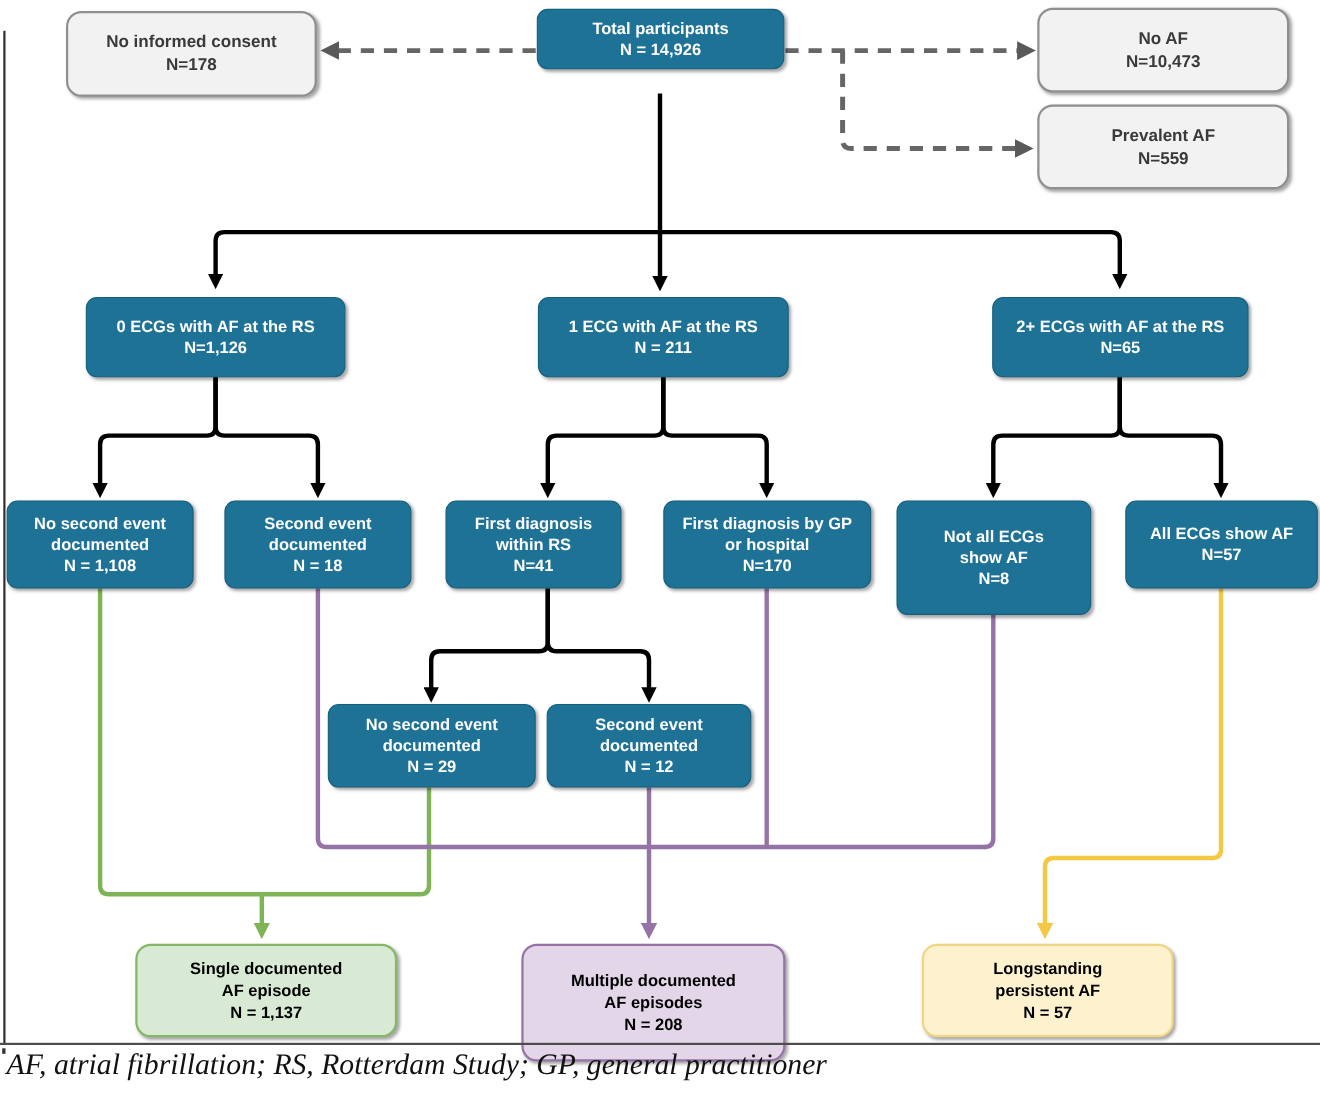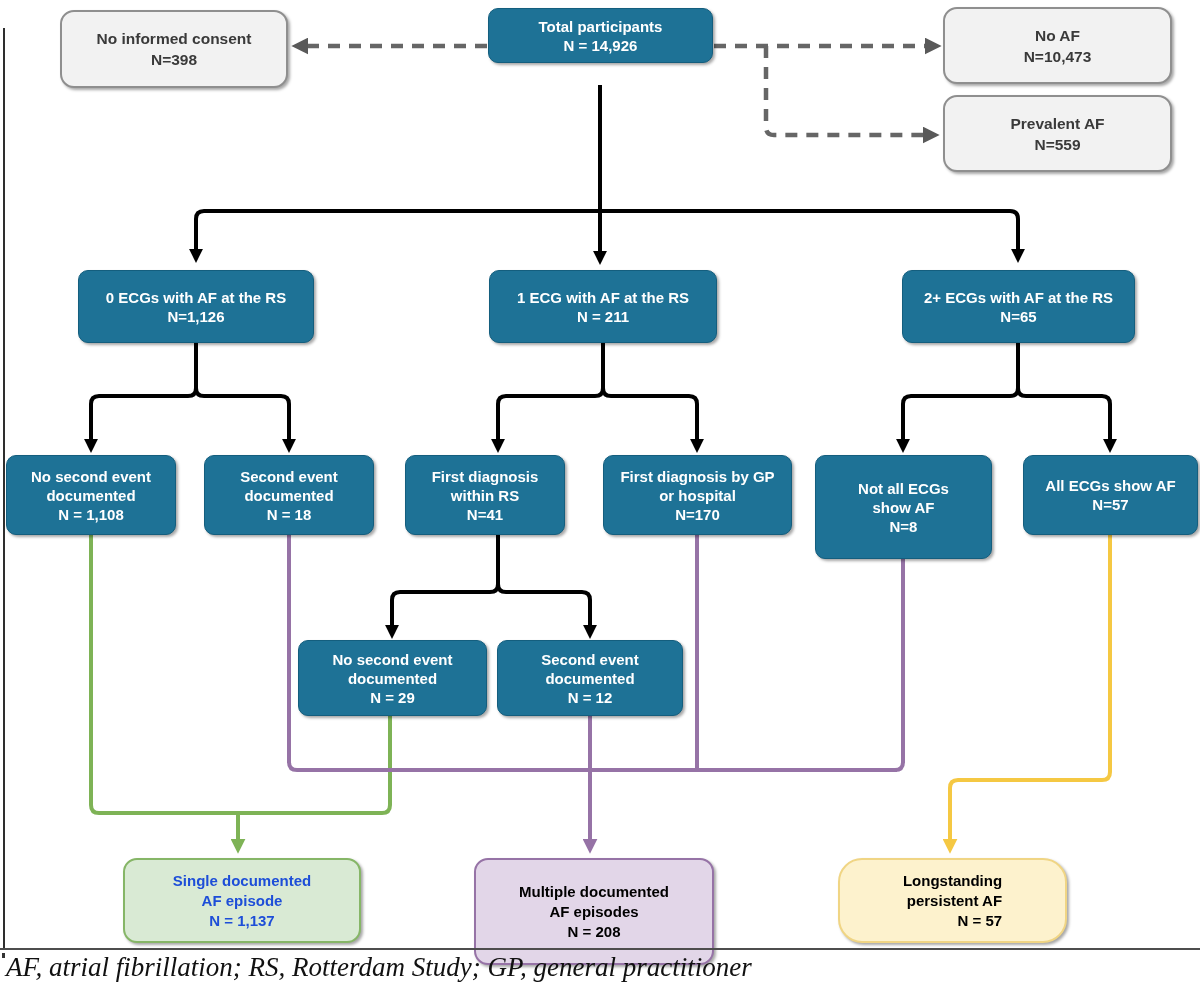--- a/index.html
+++ b/index.html
@@ -6,23 +6,23 @@
   #canvas{position:relative;width:1200px;height:996px;background:#ffffff;overflow:hidden;
           font-family:"Liberation Sans",sans-serif;}
   #wires{position:absolute;left:0;top:0;width:1200px;height:996px;}
   .node{position:absolute;display:flex;align-items:center;justify-content:center;
         text-align:center;font-weight:bold;border-radius:10px;
         box-shadow:2px 2px 3px rgba(0,0,0,0.35);box-sizing:border-box;padding:2px 4px;}
   .node .txt{white-space:pre-line;font-size:15px;line-height:19px;}
   .teal{background:#1e7296;color:#ffffff;border:1px solid #145e7e;}
   .grey{background:#f2f2f2;color:#3a3a3a;border:2px solid #8f8f8f;border-radius:14px;}
   .grey .txt{font-size:15.5px;line-height:21px;}
-  .green{background:#d9ead4;color:#1d4ed8;border:2px solid #86b667;border-radius:14px;}
+  .green{background:#d9ead4;color:#000000;border:2px solid #86b667;border-radius:14px;}
   .purple{background:#e2d6e8;color:#000000;border:2px solid #9673a6;border-radius:14px;}
-  .yellow{background:#fdf2cd;color:#000000;border:2px solid #f0d584;border-radius:24px;text-align:right;}
+  .yellow{background:#fdf2cd;color:#000000;border:2px solid #f0d584;border-radius:14px;}
   .green .txt,.purple .txt,.yellow .txt{font-size:15px;line-height:20px;}
   #border-left{position:absolute;left:3px;top:28px;width:2px;height:922px;background:#2e2e2e;}
   #separator{position:absolute;left:0;top:948px;width:1200px;height:2px;background:#4d4d4d;}
   #tick{position:absolute;left:2px;top:953px;width:3px;height:5px;background:#333;}
   #caption{position:absolute;left:6px;top:952px;width:1100px;
            font-family:"Liberation Serif",serif;font-style:italic;font-weight:normal;
            font-size:27px;color:#111111;}
 </style>
 </head>
 <body>
@@ -85,21 +85,21 @@
       <path d="M590,716 V840" marker-end="url(#ah-purple)"></path>
     </g>
 
     <g stroke="#f5c843" stroke-width="4" fill="none" stroke-linejoin="round">
       <path d="M1110,535 V772 Q1110,780 1102,780 H958 Q950,780 950,788 V840" marker-end="url(#ah-yellow)"></path>
     </g>
   </svg>
 
   <div class="node grey" style="left:60px;top:10px;width:228px;height:78px;">
     <span class="txt">No informed consent
-N=398</span>
+N=178</span>
     </div>
 
   <div class="node teal" style="left:488px;top:8px;width:225px;height:55px;">
     <span class="txt">Total participants
 N = 14,926</span>
     </div>
 
   <div class="node grey" style="left:943px;top:7px;width:229px;height:77px;">
     <span class="txt">No AF
 N=10,473</span>

